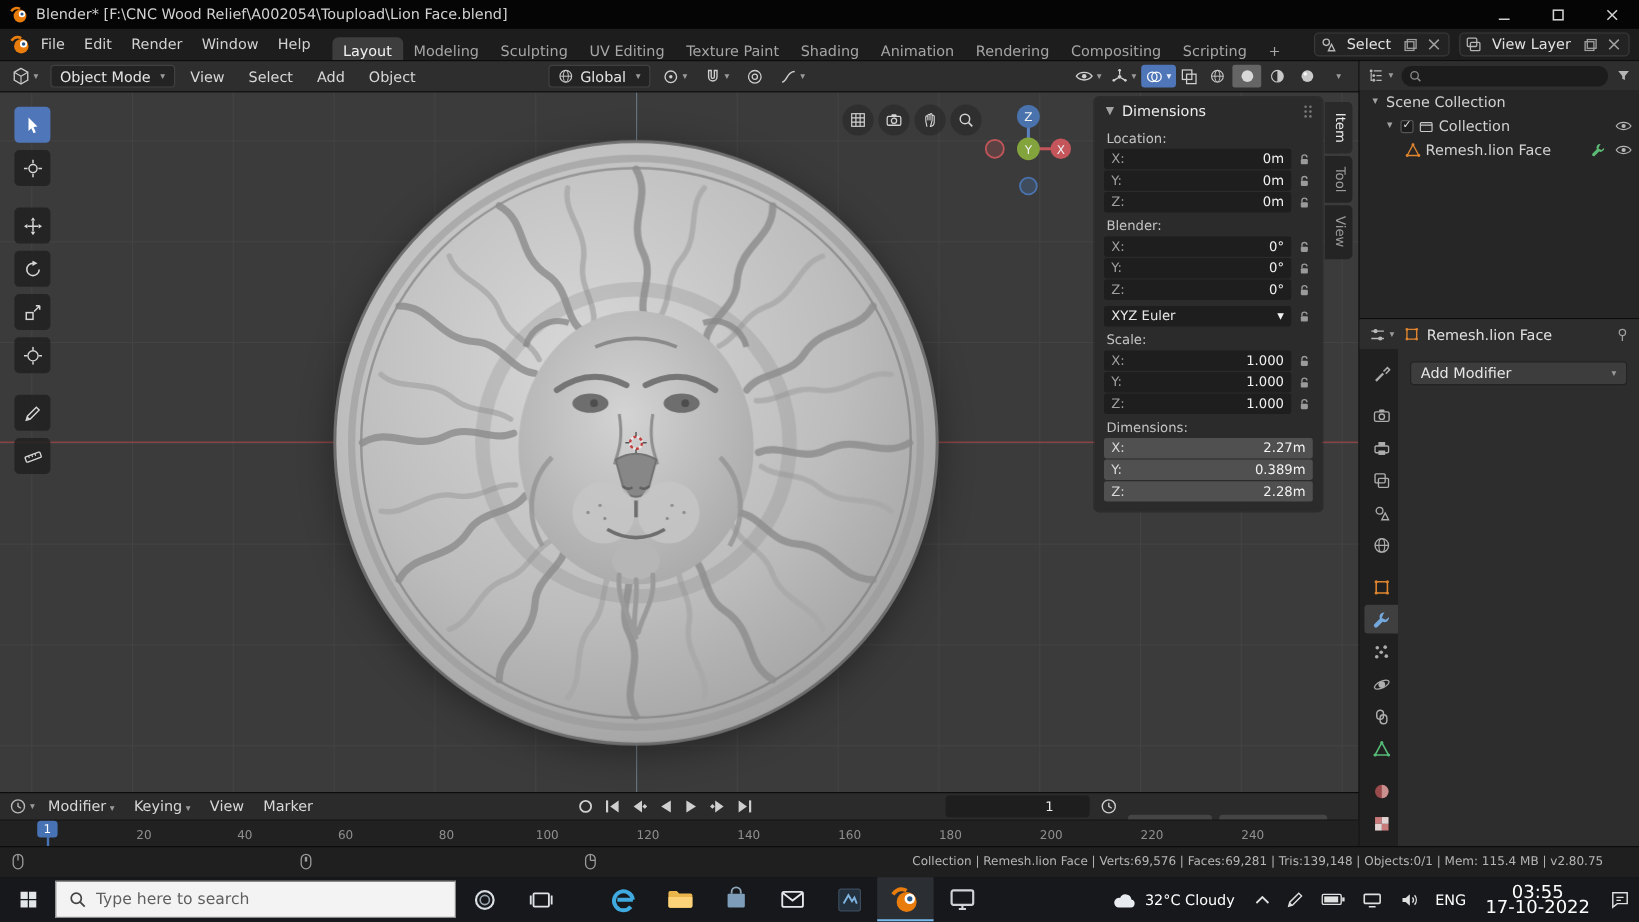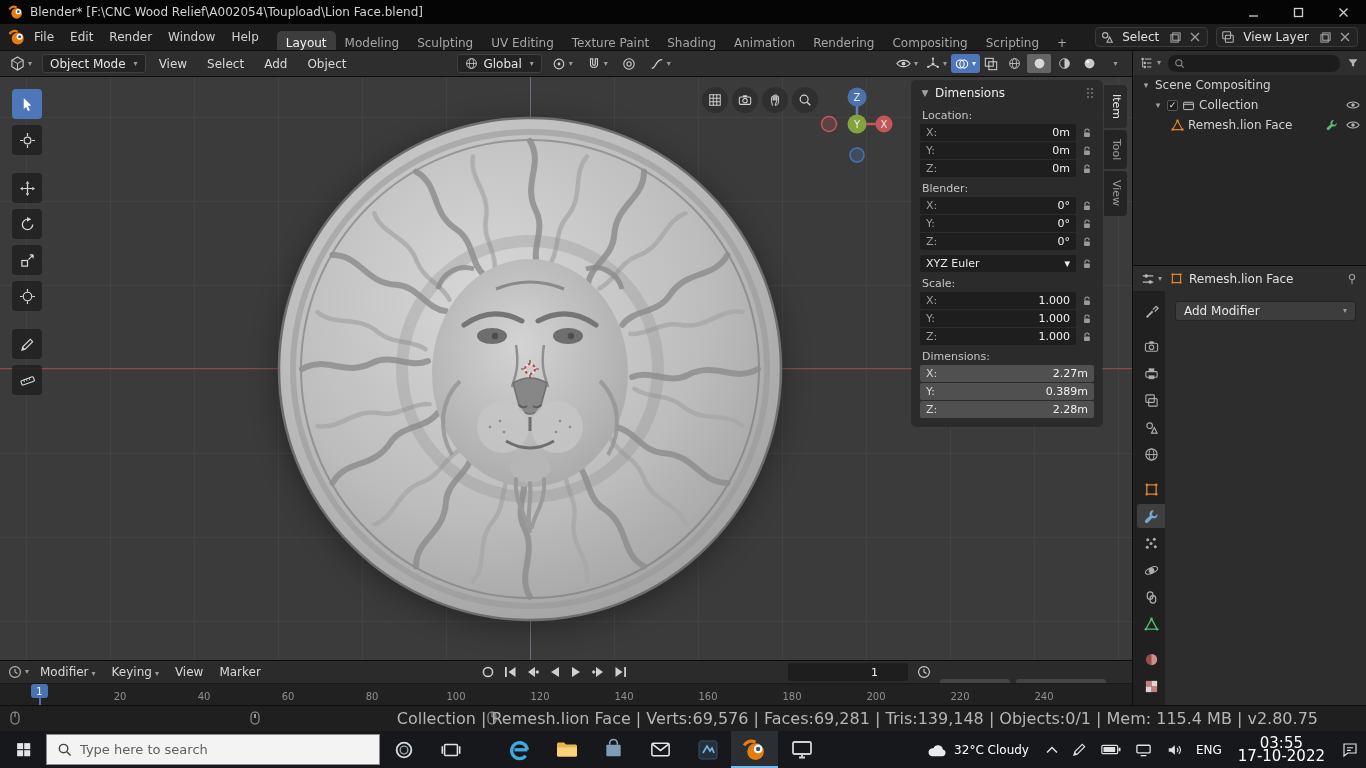--- a/index.html
+++ b/index.html
@@ -90,21 +90,21 @@
 .tfield{position:absolute;height:18px;top:2px;background:#1e1e1e;border-radius:3px;display:flex;align-items:center;color:#ededed;font-size:11px}
 .sefield{position:absolute;height:18px;top:18px;background:#454545;border-radius:3px;display:flex;align-items:flex-end;padding:0 8px;font-size:11px;color:#e8e8e8;gap:4px}
 .sefield .sl{color:#bdbdbd}
 .sefield .sv{margin-left:auto}
 .truler{position:relative;height:22px;background:#212121;border-top:1px solid #191919}
 .tnum{position:absolute;bottom:3px;font-size:10px;color:#8f8f8f;transform:translateX(-50%)}
 .pline{position:absolute;left:39px;top:13px;bottom:0;width:2px;background:#4772b3}
 .pcap{position:absolute;left:31px;top:0;width:17px;height:14px;background:#4772b3;border-radius:3px;color:#fff;font-size:10px;display:flex;align-items:center;justify-content:center}
 
 #status{position:absolute;left:0;top:706px;width:1366px;height:25px;background:#1f1f1f;display:flex;align-items:center;color:#b6b6b6}
-#status .stxt{margin-left:auto;padding-right:48px;font-size:16px}
+#status .stxt{margin-left:auto;padding-right:30px;font-size:10px}
 .mhint{position:absolute;top:5px;color:#9a9a9a}
 
 #taskbar{position:absolute;left:0;top:731px;width:1366px;height:37px;background:#16181c;display:flex;align-items:center}
 .tb-start{width:46px;height:100%;display:flex;align-items:center;justify-content:center}
 .tb-search{width:334px;height:31px;background:#f3f3f3;border:1px solid #8a8a8a;display:flex;align-items:center;gap:8px;padding:0 10px}
 .tb-search input{border:none;outline:none;background:transparent;font-family:"DejaVu Sans",sans-serif;font-size:13px;color:#333;width:250px}
 .tb-search input::placeholder{color:#5f5f5f;opacity:1}
 .tb-app{width:47px;height:100%;display:flex;align-items:center;justify-content:center}
 .tb-app.active{background:#2b2e33;box-shadow:inset 0 -2px 0 #76b9ed}
 .tb-right{margin-left:auto;display:flex;align-items:center;height:100%}
@@ -692,21 +692,21 @@
           </svg>
       </div>
       <span class="mini">
           <svg class="ic" width="12" height="12" viewBox="0 0 16 16">
             <path d="M2 3h12L9.5 8.5V13l-3-1.5V8.5z" fill="#b5b5b5"></path>
           </svg>
         </span>
     </div>
     <div class="orow" style="padding-left:8px">
       <span class="tri">▾</span>
-      <span>Scene Compositing</span>
+      <span>Scene Collection</span>
     </div>
     <div class="orow" style="padding-left:20px">
       <span class="tri">▾</span>
       <span class="chk">✓</span>
       <svg class="ic" width="13" height="13" viewBox="0 0 16 16">
           <rect x="2" y="4" width="12" height="9" rx="1" fill="none" stroke="#c9c9c9" stroke-width="1.2"></rect>
           <path d="M2 6.5h12" stroke="#c9c9c9" stroke-width="1.2"></path>
         </svg>
       <span>Collection</span>
       <span class="oright">

